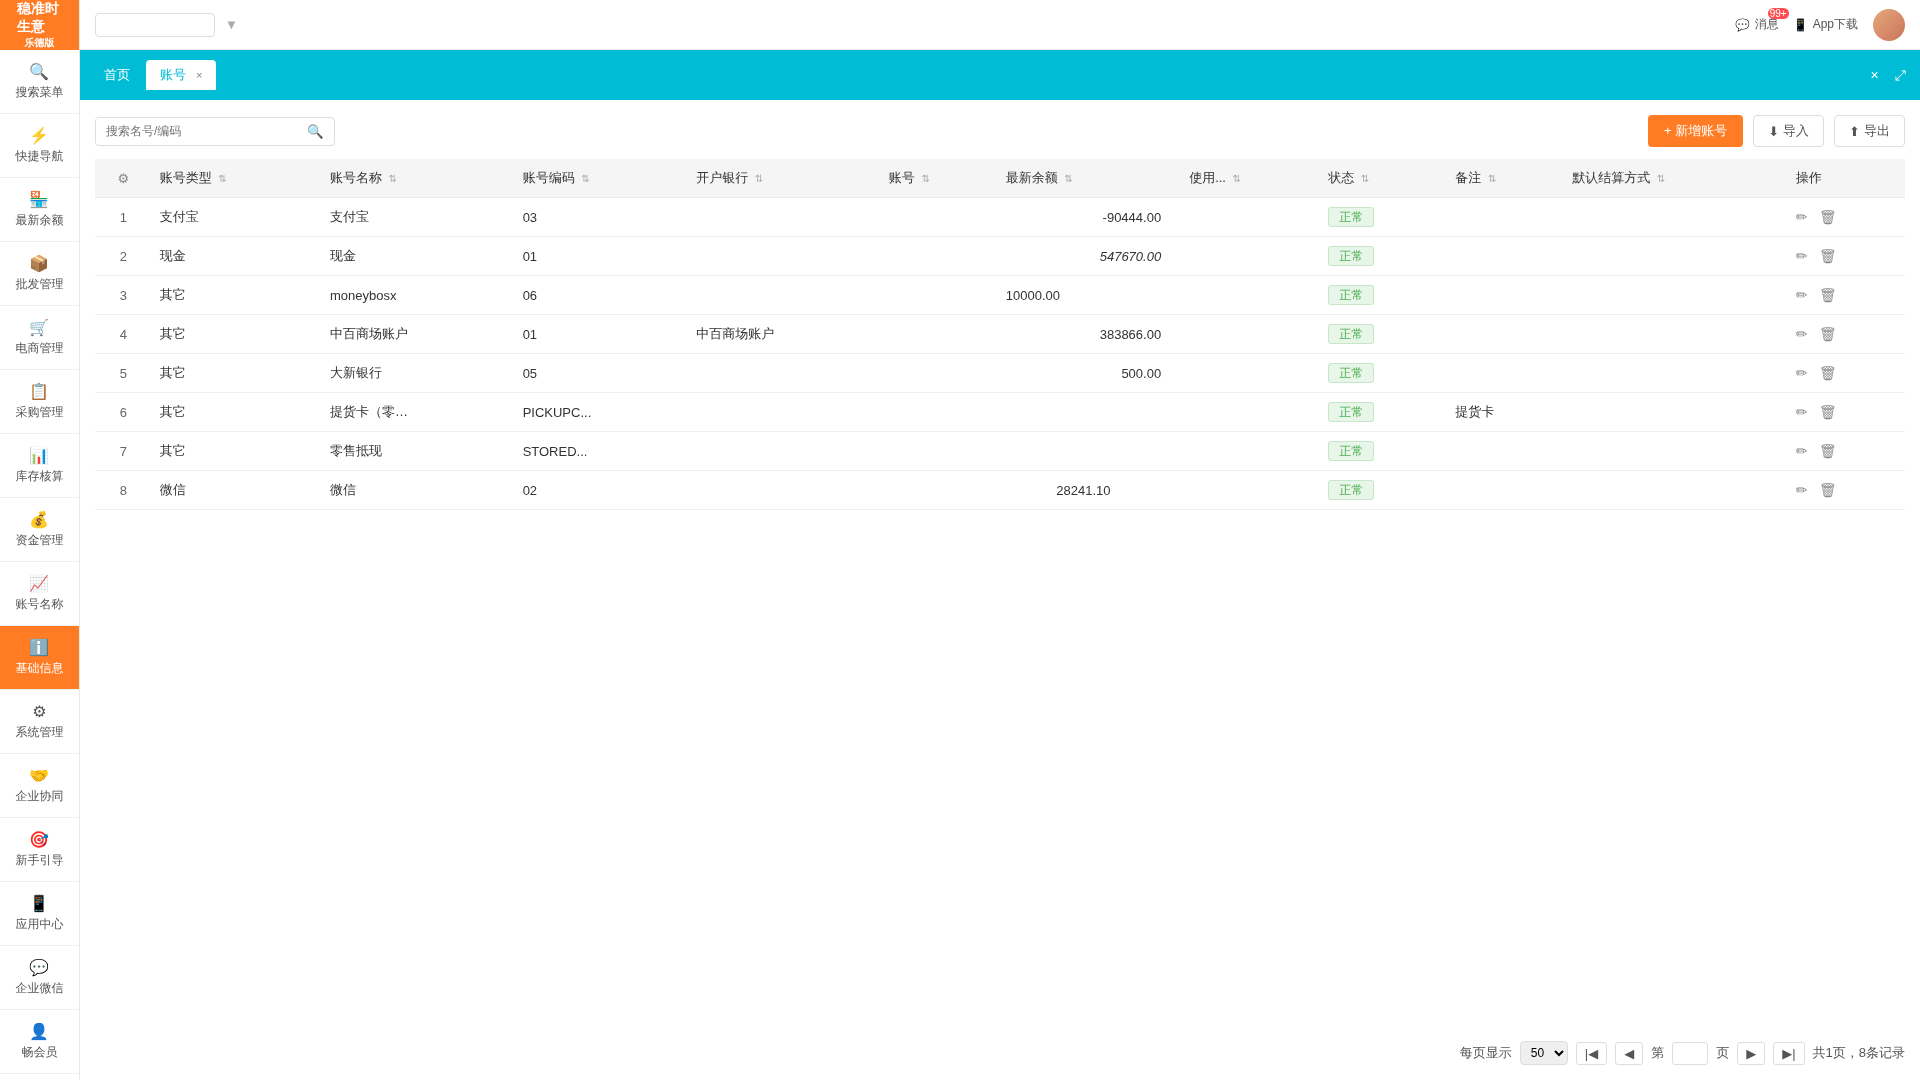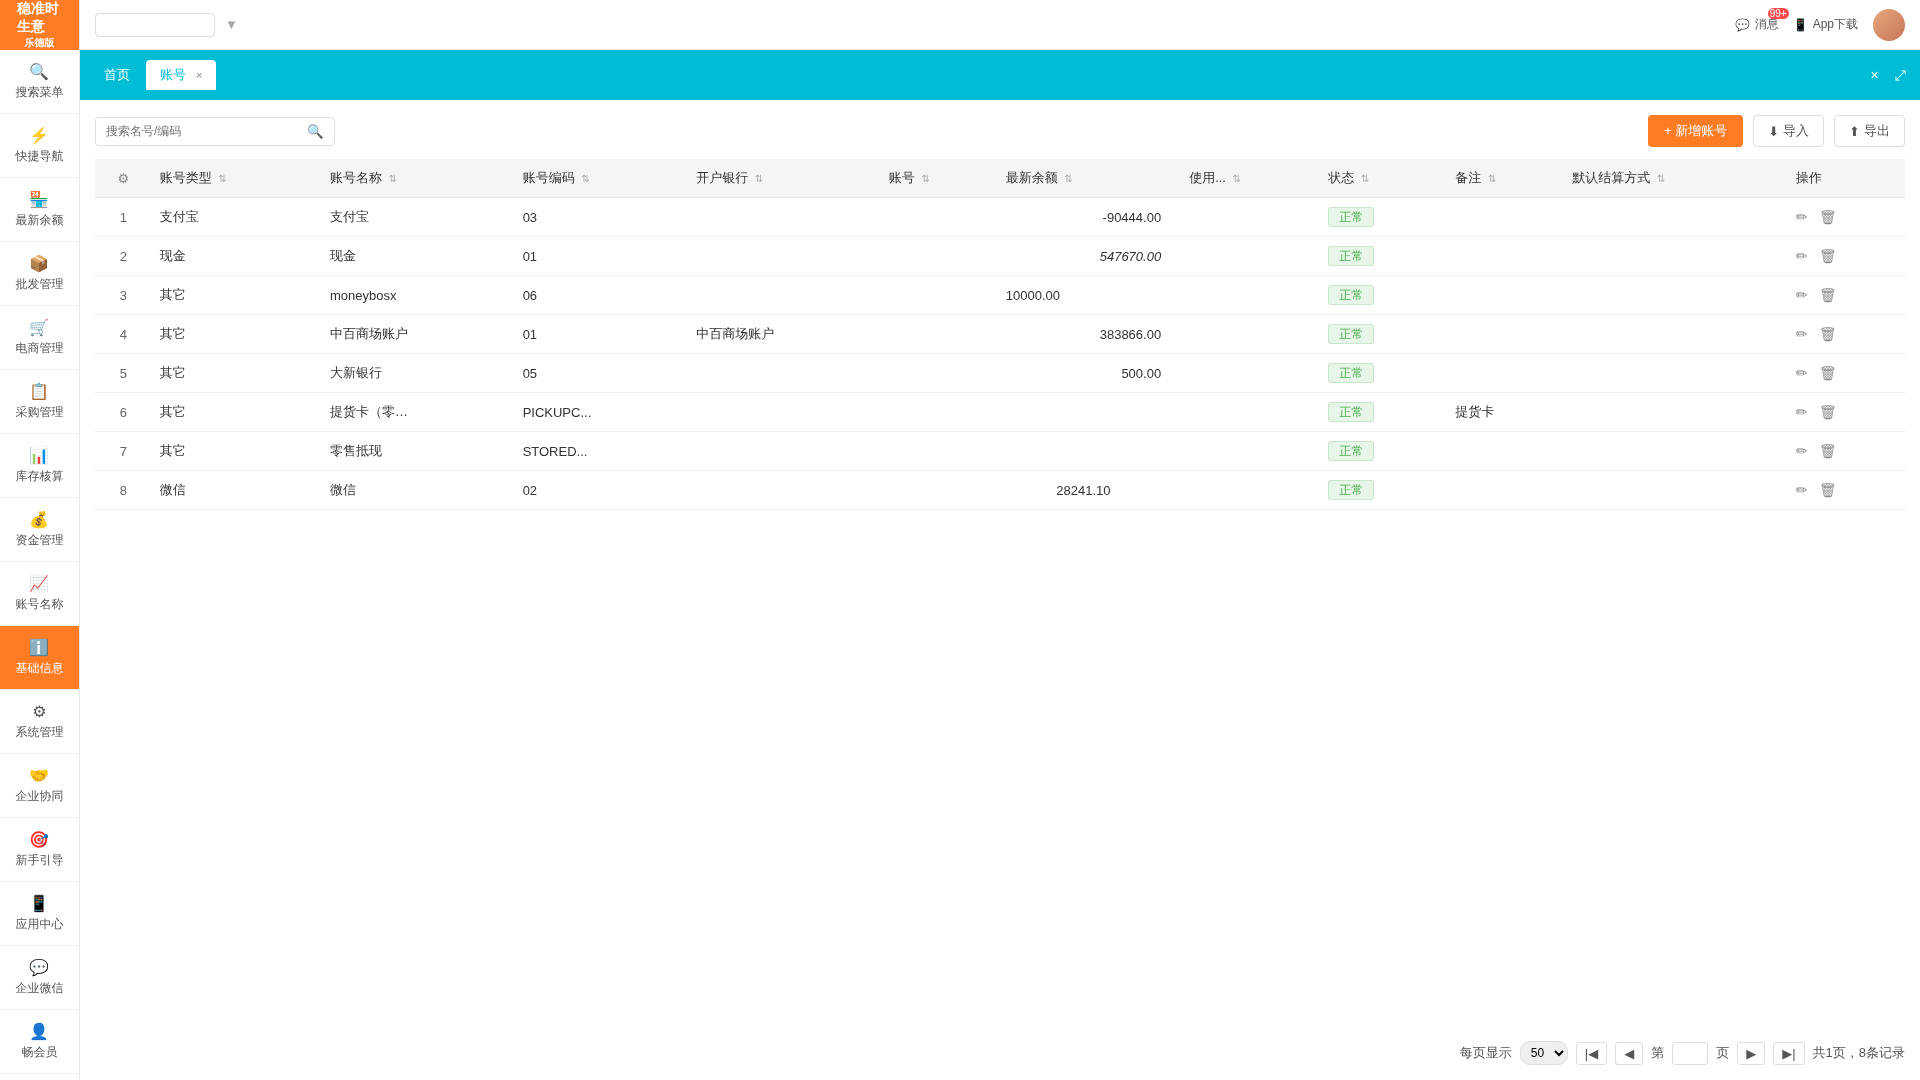--- a/index.html
+++ b/index.html
@@ -298,21 +298,21 @@
       display: flex;
       align-items: center;
       justify-content: flex-end;
       padding: 12px 0 0 0;
       gap: 8px;
       font-size: 13px;
       color: #555;
     }
     .page-size-select {
       border: 1px solid #ddd;
-      border-radius: 10px;
+      border-radius: 4px;
       padding: 3px 6px;
       font-size: 12px;
       outline: none;
     }
     .page-btn {
       border: 1px solid #ddd;
       background: #fff;
       border-radius: 3px;
       padding: 3px 8px;
       cursor: pointer;

